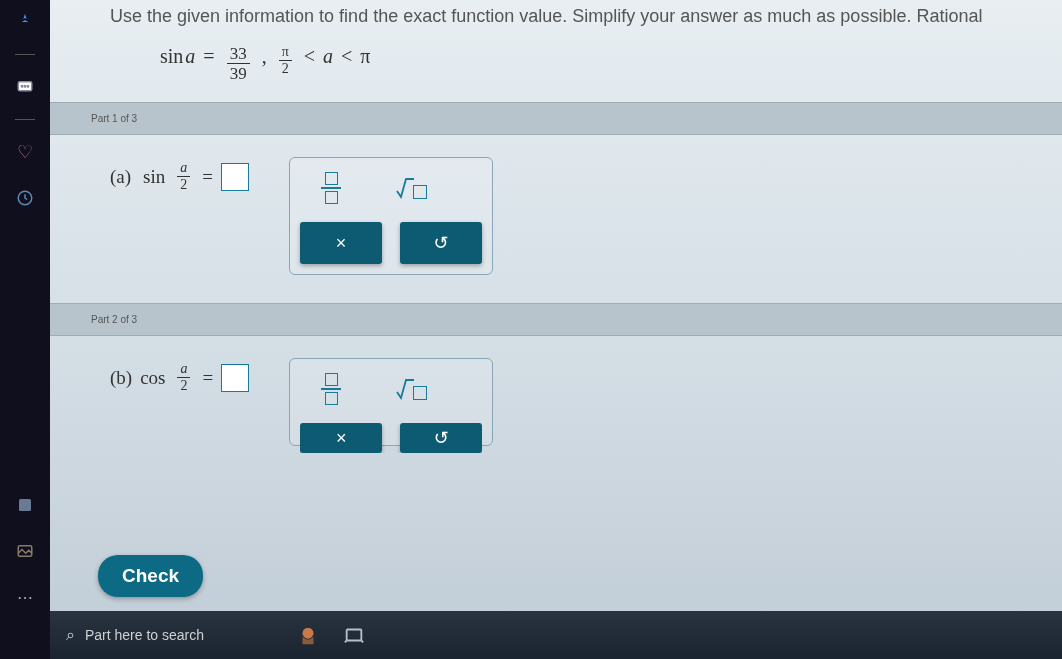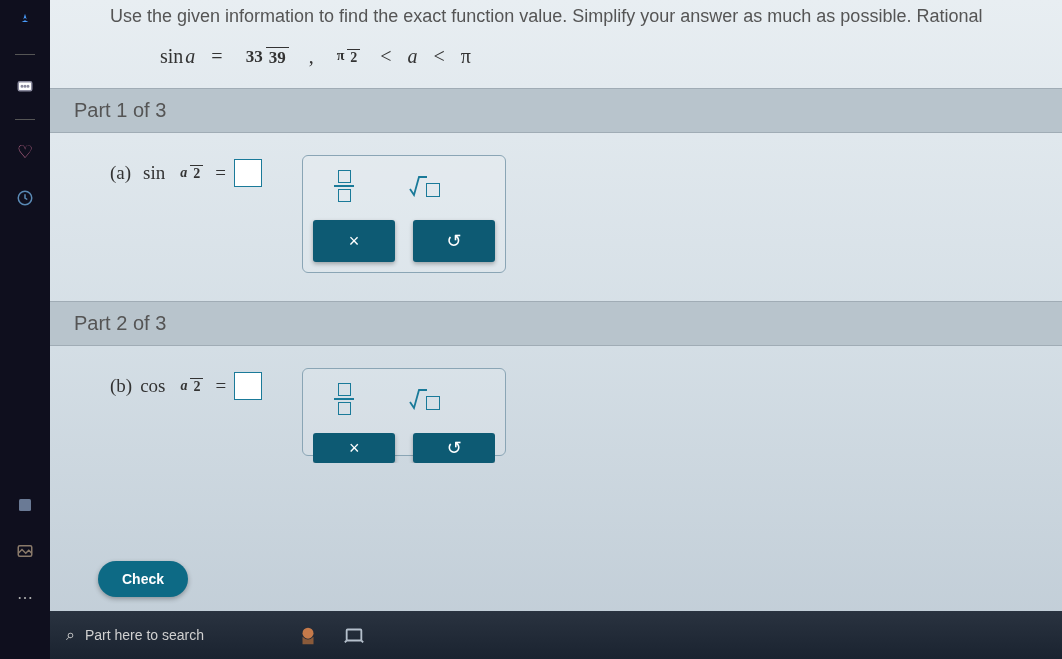--- a/index.html
+++ b/index.html
@@ -48,43 +48,42 @@
       padding: 6px 60px 0 60px;
       font-size: 18px;
       color: #555;
     }
     .formula-row {
       padding: 18px 60px 20px 110px;
       font-family: 'Times New Roman', serif;
       font-size: 20px;
       color: #333;
       display: flex;
-      align-items: center;
-      gap: 16px;
+      align-items: flex-start;
+      gap: 8px;
     }
     .frac {
       display: inline-flex;
-      flex-direction: row;
+      flex-direction: column;
       align-items: center;
       vertical-align: middle;
       font-size: 17px;
       line-height: 1;
       margin: 0 4px;
-      font-weight: bold;
     }
     .frac .num { padding: 0 3px 1px; }
     .frac .den {
       border-top: 1.2px solid #333;
       padding: 1px 3px 0;
     }
     .frac-small .num, .frac-small .den { font-size: 14px; }
     .part-header {
       background: #b8c4cc;
-      padding: 10px 24px;
-      font-size: 20px;
+      padding: 10px 41px;
+      font-size: 10px;
       color: #555;
       border-top: 1px solid #a0acb5;
       border-bottom: 1px solid #a0acb5;
     }
     .part-body {
       padding: 22px 60px 28px 60px;
       display: flex;
       align-items: flex-start;
       gap: 40px;
     }
@@ -175,21 +174,21 @@
     }
     .check-btn {
       position: absolute;
       left: 48px;
       bottom: 62px;
       background: #0d6a85;
       color: #fff;
       border: none;
       border-radius: 20px;
       padding: 10px 24px;
-      font-size: 14px;
+      font-size: 19px;
       font-weight: bold;
       cursor: pointer;
       box-shadow: 0 2px 5px rgba(0,0,0,0.3);
     }
     .taskbar {
       position: absolute;
       bottom: 0;
       left: 0;
       right: 0;
       height: 48px;

